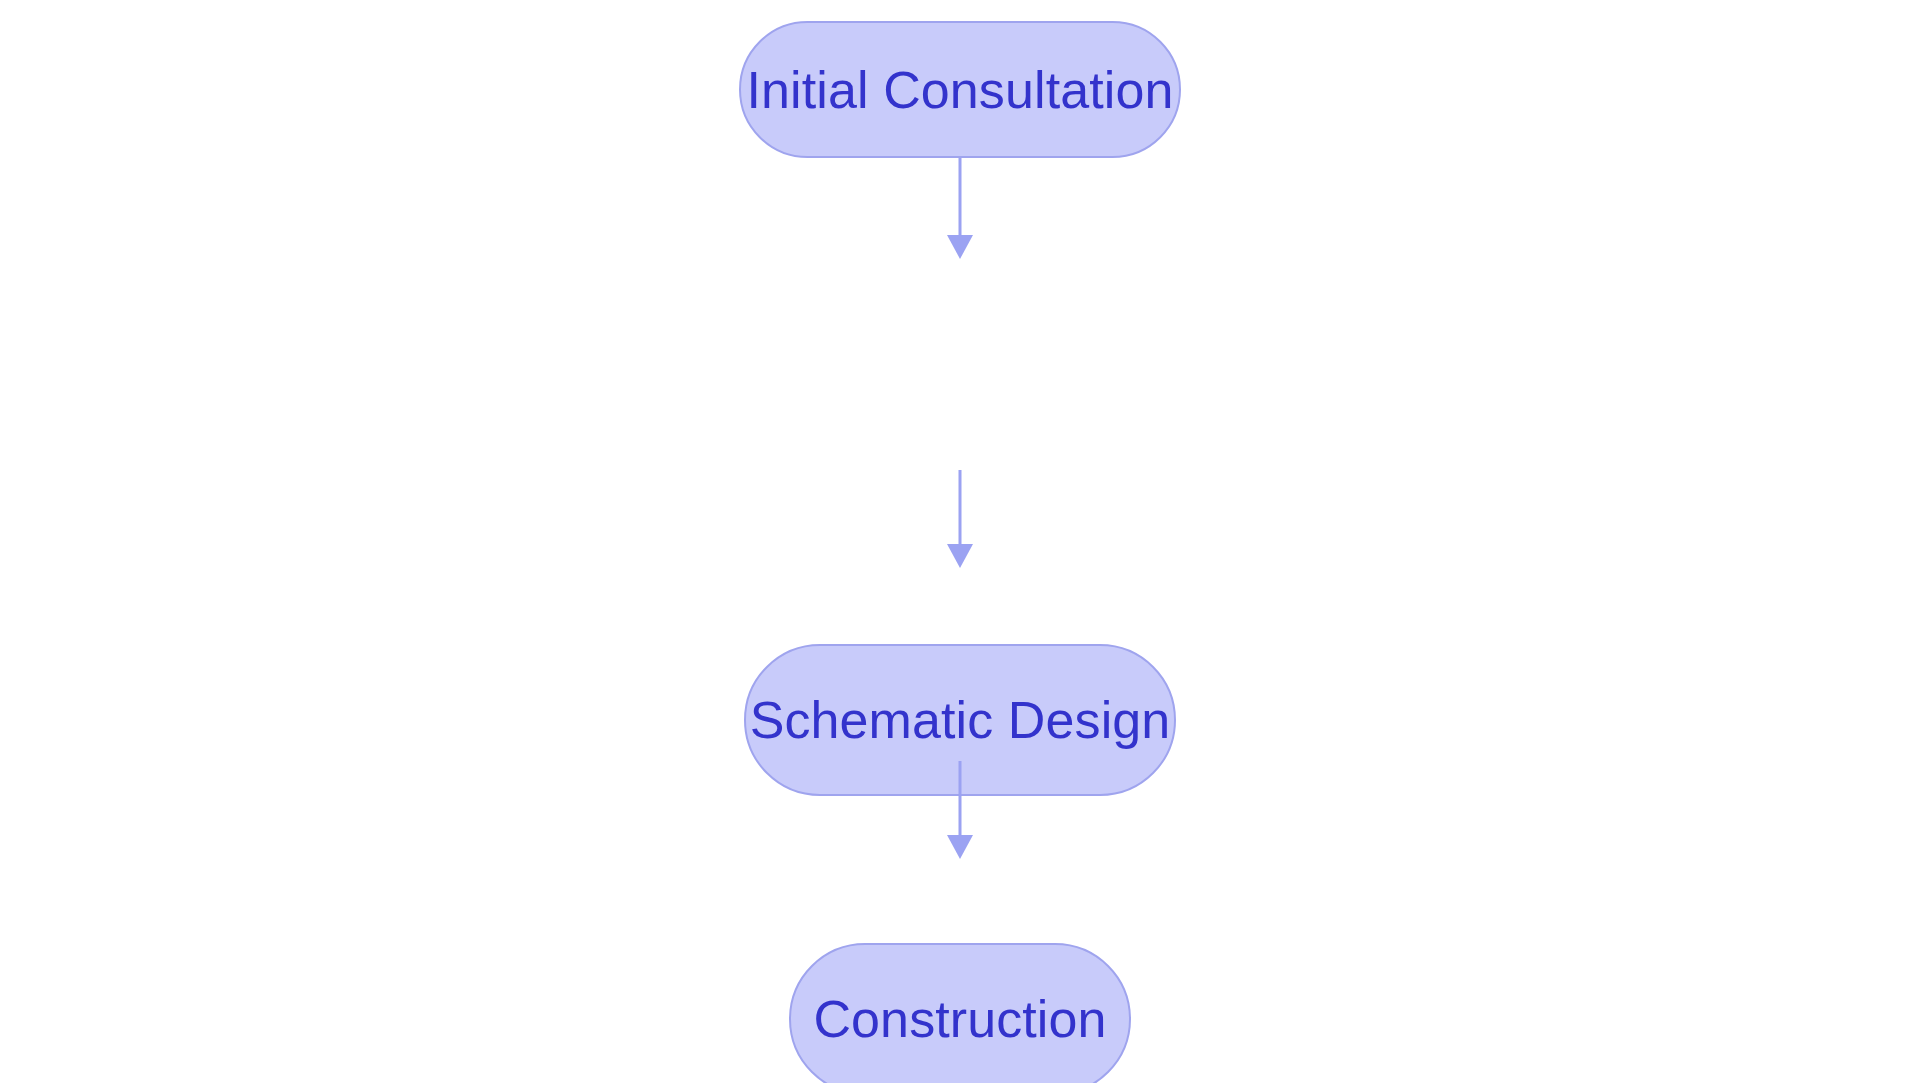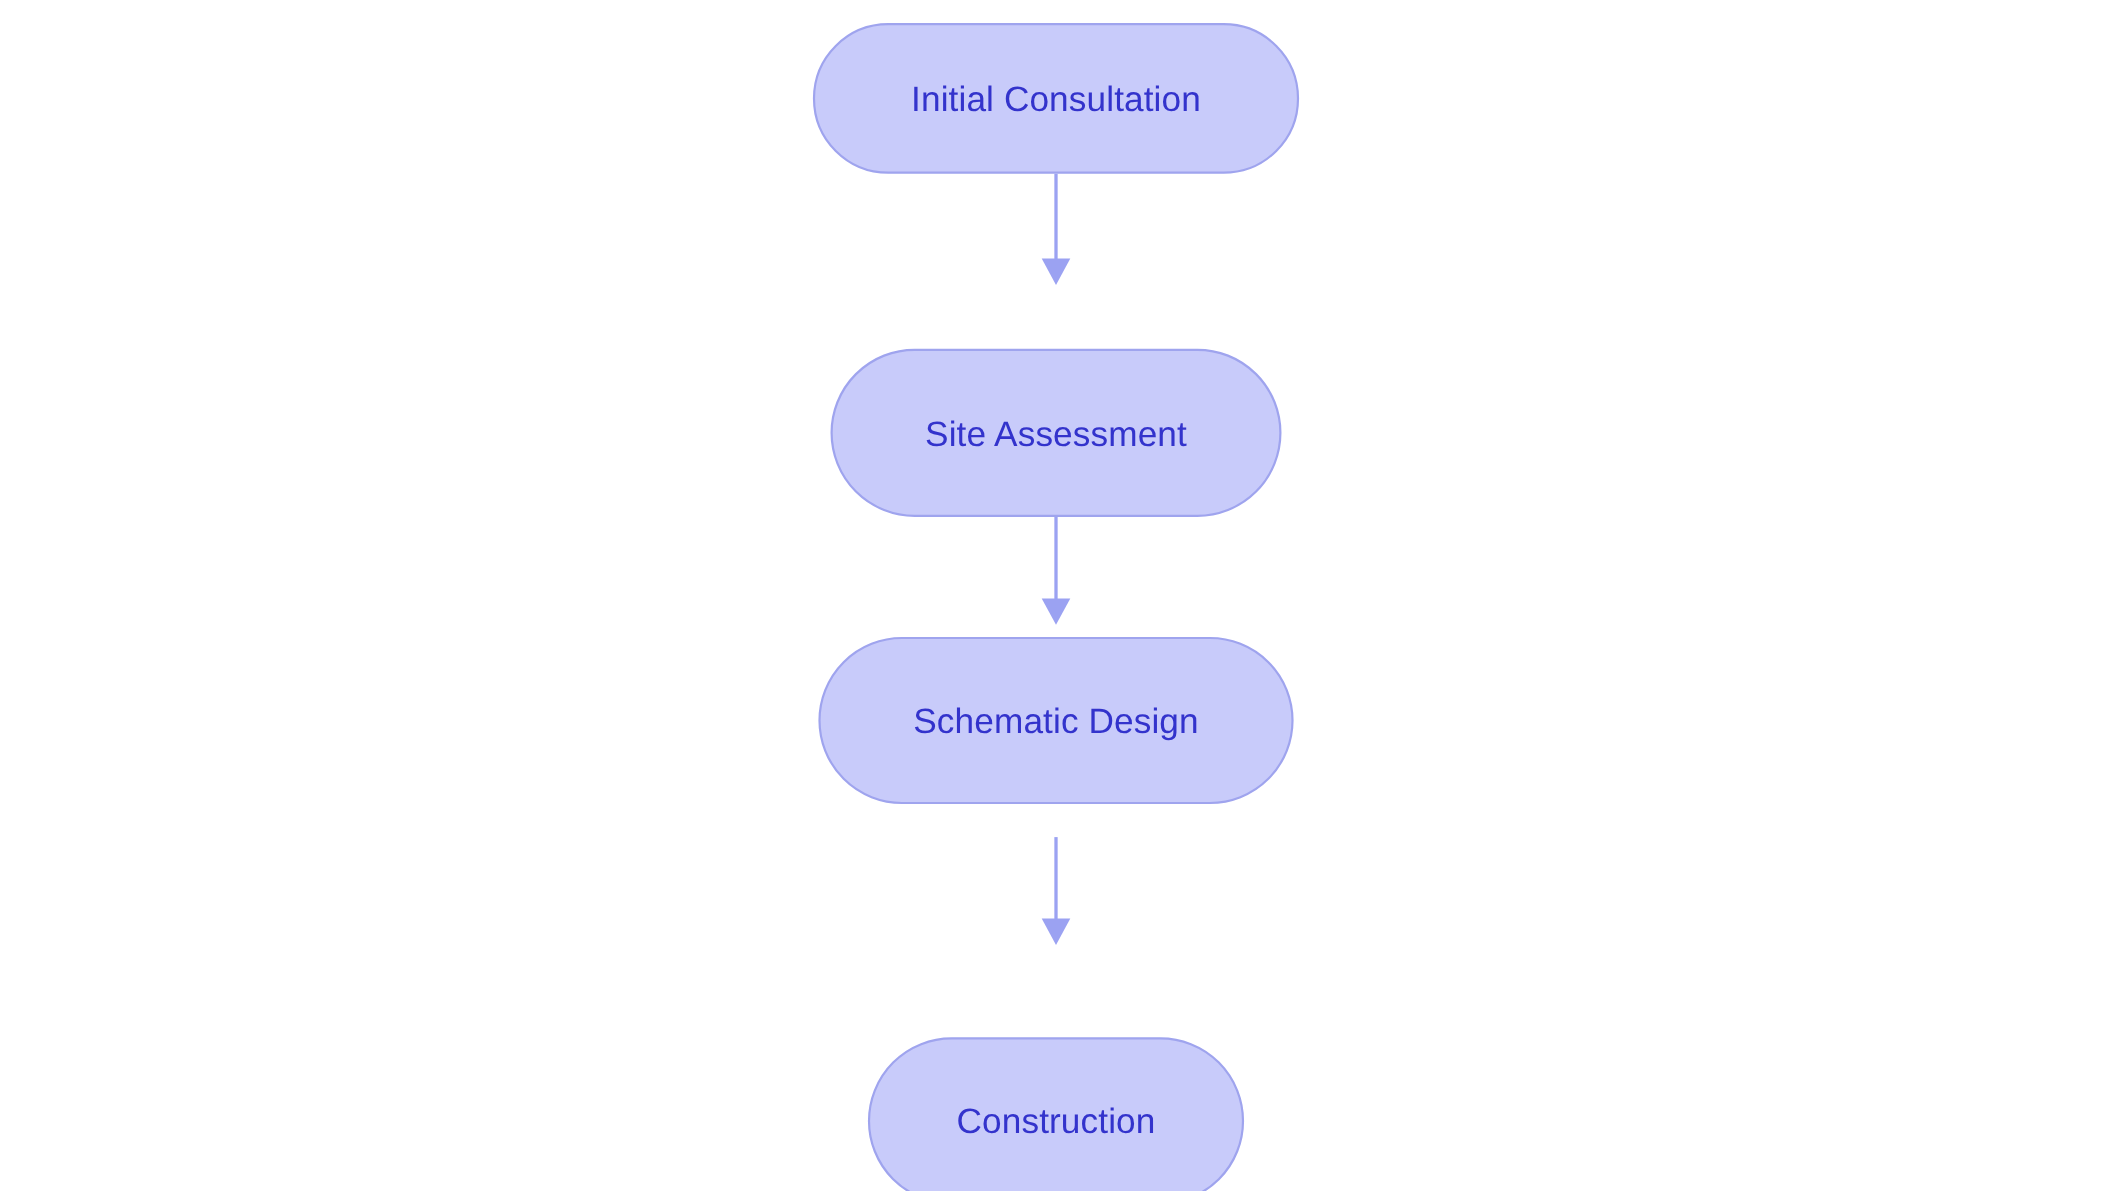--- a/index.html
+++ b/index.html
@@ -32,32 +32,32 @@
     background: #c8cbfa;
     border: 2px solid #9fa4ee;
     border-radius: 9999px;
     transform: translateX(-50%);
     left: 960px;
   }
 
   .flow-node-label {
     color: #3333cc;
     font-family: "Liberation Sans", sans-serif;
-    font-size: 32px;
+    font-size: 52px;
     font-weight: 400;
     letter-spacing: 0.1px;
     line-height: 1;
     white-space: nowrap;
     user-select: none;
   }
 
   
   #node-initial-consultation { top: 21px;  width: 442px; height: 137px; }
   #node-site-assessment      { top: 317px; width: 410px; height: 153px; }
-  #node-schematic-design     { top: 579px; width: 432px; height: 152px; }
+  #node-schematic-design     { top: 644px; width: 432px; height: 152px; }
   #node-construction         { top: 907px; width: 342px; height: 152px; margin-top: 36px; }
 
   
   .flow-connector {
     position: absolute;
     left: 960px;
     transform: translateX(-50%);
     width: 26px;
     pointer-events: none;
   }
@@ -95,23 +95,20 @@
 
   <div class="flow-node" id="node-initial-consultation">
     <span class="flow-node-label">Initial Consultation</span>
   </div>
 
   <div class="flow-connector" id="connector-1">
     <div class="conn-line"></div>
     <div class="conn-arrowhead"></div>
   </div>
 
-  <div class="flow-node" id="node-site-assessment">
-    <span class="flow-node-label">Site Assessment</span>
-  </div>
 
   <div class="flow-connector" id="connector-2">
     <div class="conn-line"></div>
     <div class="conn-arrowhead"></div>
   </div>
 
   <div class="flow-node" id="node-schematic-design">
     <span class="flow-node-label">Schematic Design</span>
   </div>
 

